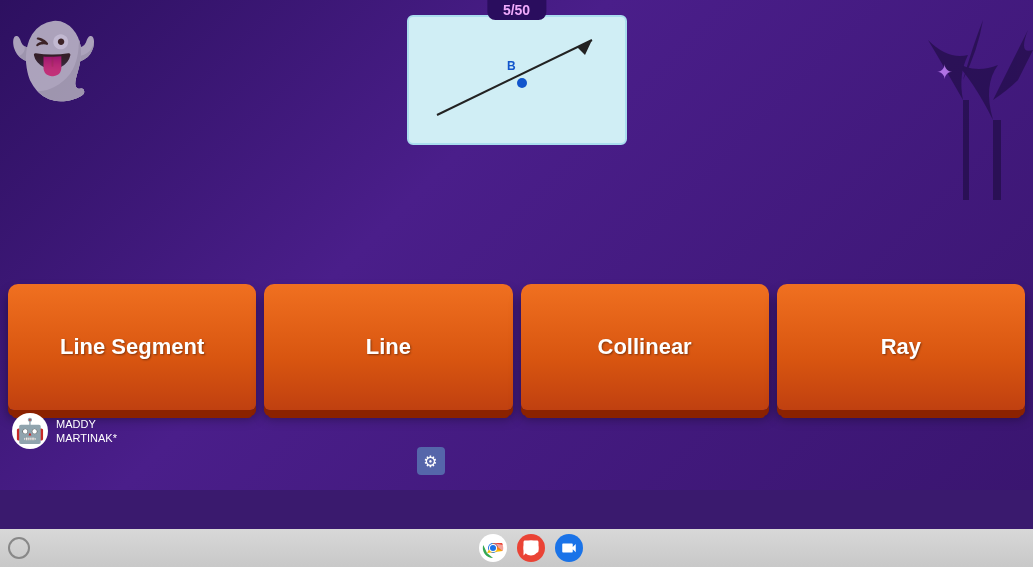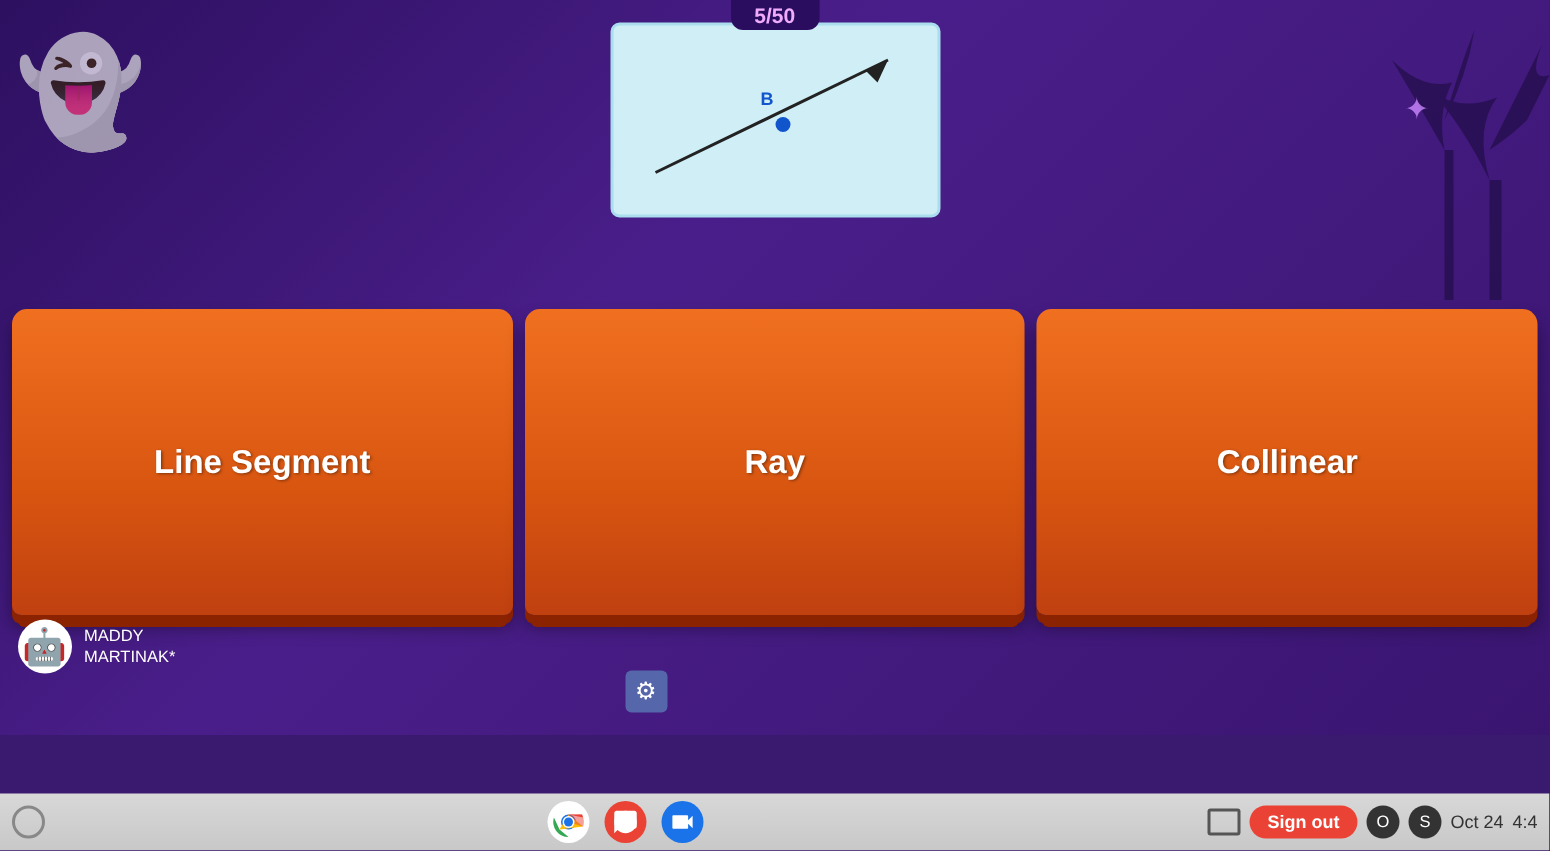--- a/index.html
+++ b/index.html
@@ -96,21 +96,21 @@
 
     
     .answers-area {
       position: absolute;
       bottom: 80px;
       left: 0;
       right: 0;
       display: flex;
       gap: 8px;
       padding: 0 8px;
-      height: 204px;
+      height: 126px;
     }
 
     .answer-btn {
       flex: 1;
       background: linear-gradient(180deg, #f07020 0%, #d85510 60%, #c04010 100%);
       border: none;
       border-radius: 10px 10px 6px 6px;
       color: white;
       font-size: 22px;
       font-weight: bold;
@@ -324,24 +324,27 @@
 
   <div class="settings-icon-box">
     <span>⚙</span>
   </div>
 
   <div class="answers-area">
     <button class="answer-btn">
       <span>Line Segment</span>
     </button>
     <button class="answer-btn">
-      <span>Ray</span>
+      <span>Line</span>
     </button>
     <button class="answer-btn">
       <span>Collinear</span>
+    </button>
+    <button class="answer-btn">
+      <span>Ray</span>
     </button>
   </div>
 
   <div class="user-bar">
     <div class="avatar">🤖</div>
     <div class="user-name">
       <div>MADDY</div>
       <div>MARTINAK*</div>
     </div>
   </div>
@@ -373,23 +376,13 @@
       </svg>
     </div>
 
     <div class="taskbar-icon meet-icon">
       <svg width="18" height="18" viewBox="0 0 24 24" fill="white">
         <path d="M17 10.5V7c0-.55-.45-1-1-1H4c-.55 0-1 .45-1 1v10c0 .55.45 1 1 1h12c.55 0 1-.45 1-1v-3.5l4 4v-11l-4 4z"></path>
       </svg>
     </div>
   </div>
 
-  <div class="taskbar-right">
-    <div class="taskbar-screen-icon"></div>
-    <button class="sign-out-btn">
-      <span>Sign out</span>
-    </button>
-    <div class="taskbar-badge">O</div>
-    <div class="taskbar-badge">S</div>
-    <span class="taskbar-date">Oct 24</span>
-    <span class="taskbar-time">4:4</span>
-  </div>
 </div>
 
 </body></html>

